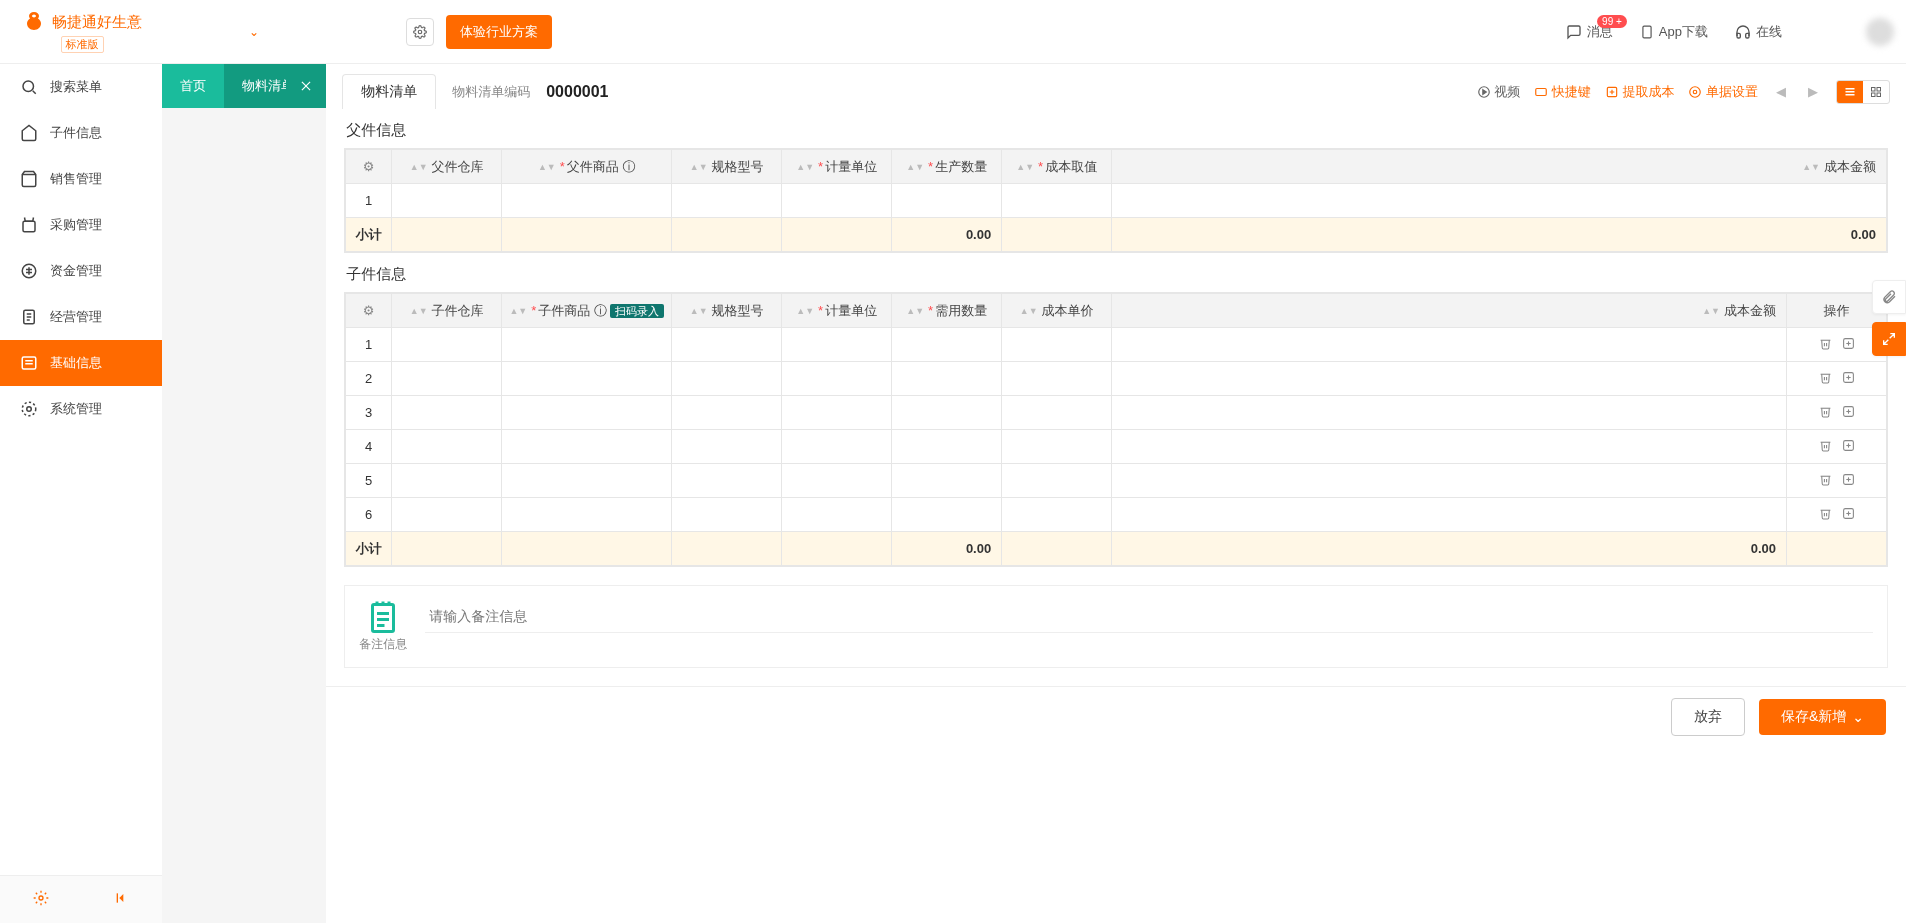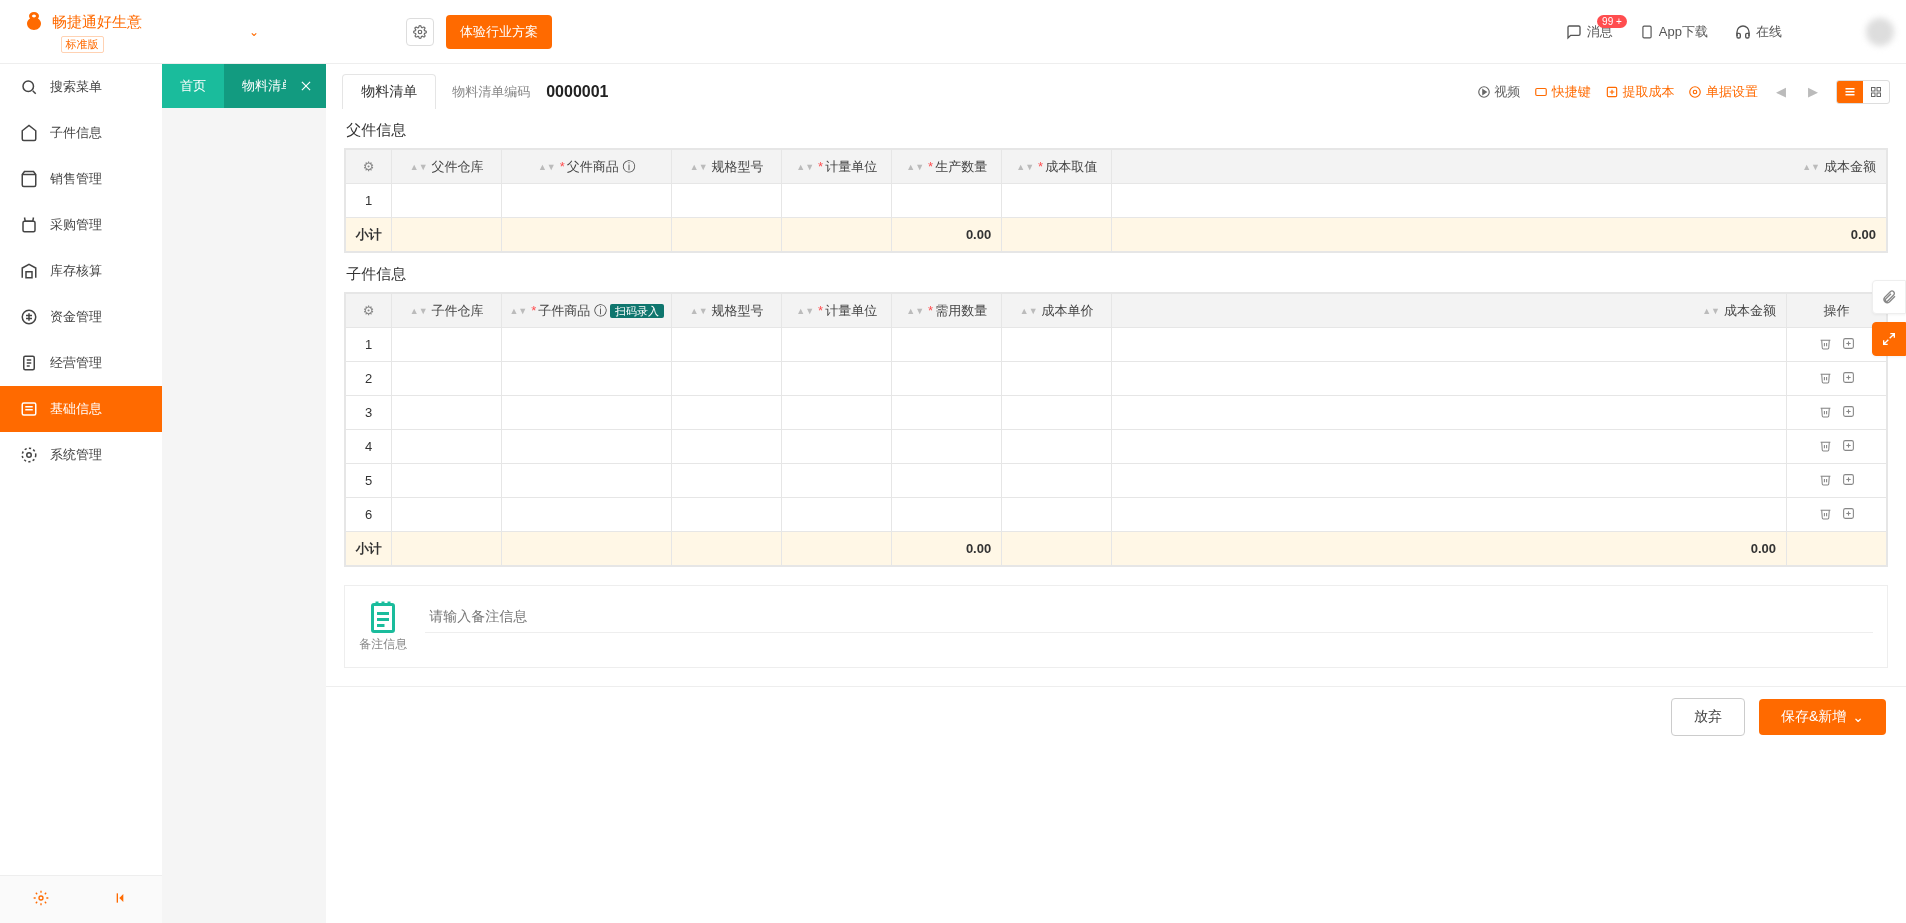--- a/index.html
+++ b/index.html
@@ -165,29 +165,20 @@
       <span>销售管理</span>
     </div>
     <div class="side-item">
       <span class="ico">
           <svg width="18" height="18" viewBox="0 0 24 24" fill="none" stroke="currentColor" stroke-width="2">
             <path d="M6 2l1 5h10l1-5"></path>
             <rect x="4" y="7" width="16" height="14" rx="2"></rect>
           </svg>
         </span>
       <span>采购管理</span>
-    </div>
-    <div class="side-item">
-      <span class="ico">
-          <svg width="18" height="18" viewBox="0 0 24 24" fill="none" stroke="currentColor" stroke-width="2">
-            <path d="M3 21V8l9-5 9 5v13"></path>
-            <rect x="8" y="13" width="8" height="8"></rect>
-          </svg>
-        </span>
-      <span>库存核算</span>
     </div>
     <div class="side-item">
       <span class="ico">
           <svg width="18" height="18" viewBox="0 0 24 24" fill="none" stroke="currentColor" stroke-width="2">
             <circle cx="12" cy="12" r="9"></circle>
             <path d="M12 7v10M8 10h8M8 14h8"></path>
           </svg>
         </span>
       <span>资金管理</span>
     </div>

